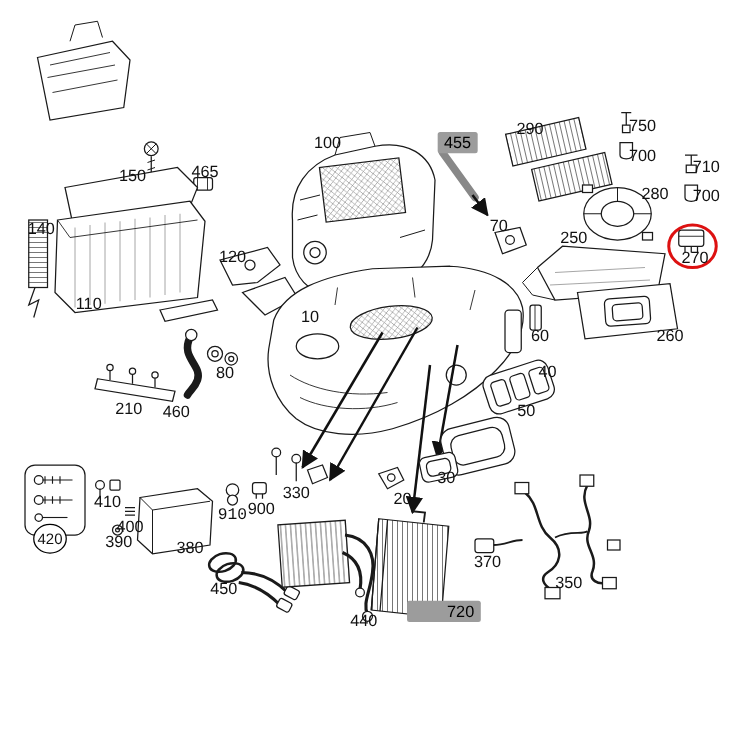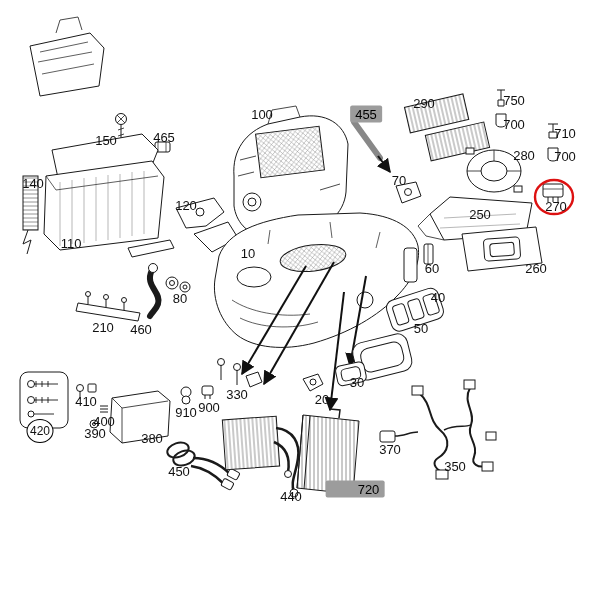--- a/index.html
+++ b/index.html
@@ -325,33 +325,33 @@
       <div class="part-label" style="left: 262px; top: 114px;">100</div>
       <div class="part-label highlight" style="left: 366px; top: 114px; background: rgb(156, 156, 156);">455</div>
       <div class="part-label" style="left: 424px; top: 103px;">290</div>
       <div class="part-label" style="left: 514px; top: 100px;">750</div>
       <div class="part-label" style="left: 514px; top: 124px;">700</div>
       <div class="part-label" style="left: 565px; top: 133px;">710</div>
       <div class="part-label" style="left: 565px; top: 156px;">700</div>
       <div class="part-label" style="left: 524px; top: 155px;">280</div>
       <div class="part-label" style="left: 556px; top: 206px;">270</div>
       <div class="part-label" style="left: 399px; top: 180px;">70</div>
-      <div class="part-label" style="left: 480px; top: 190px; margin-top: 24px;">250</div>
+      <div class="part-label" style="left: 459px; top: 190px;">250</div>
       <div class="part-label" style="left: 536px; top: 268px;">260</div>
       <div class="part-label" style="left: 432px; top: 268px;">60</div>
       <div class="part-label" style="left: 248px; top: 253px;">10</div>
       <div class="part-label" style="left: 180px; top: 298px;">80</div>
       <div class="part-label" style="left: 103px; top: 327px;">210</div>
       <div class="part-label" style="left: 141px; top: 329px;">460</div>
       <div class="part-label" style="left: 438px; top: 297px;">40</div>
       <div class="part-label" style="left: 421px; top: 328px;">50</div>
       <div class="part-label" style="left: 357px; top: 382px;">30</div>
       <div class="part-label" style="left: 322px; top: 399px;">20</div>
       <div class="part-label" style="left: 237px; top: 394px;">330</div>
-      <div class="part-label" style="left: 186px; top: 412px;">910</div>
+      <div class="part-label" style="left: 186px; top: 412px; font-family: Liberation Mono, monospace;">910</div>
       <div class="part-label" style="left: 209px; top: 407px;">900</div>
       <div class="part-label" style="left: 86px; top: 401px;">410</div>
       <div class="part-label" style="left: 104px; top: 421px; text-align: right;">400</div>
       <div class="part-label" style="left: 95px; top: 433px;">390</div>
       <div class="part-label black-circle" style="left: 40px; top: 431px;">420</div>
       <div class="part-label" style="left: 152px; top: 438px;">380</div>
       <div class="part-label" style="left: 179px; top: 471px;">450</div>
       <div class="part-label" style="left: 291px; top: 484px; margin-top: 12px;">440</div>
       <div class="part-label highlight" style="left: 355px; top: 489px; background: rgb(156, 156, 156); padding-left: 32px;">720</div>
       <div class="part-label" style="left: 455px; top: 466px;">350</div>

